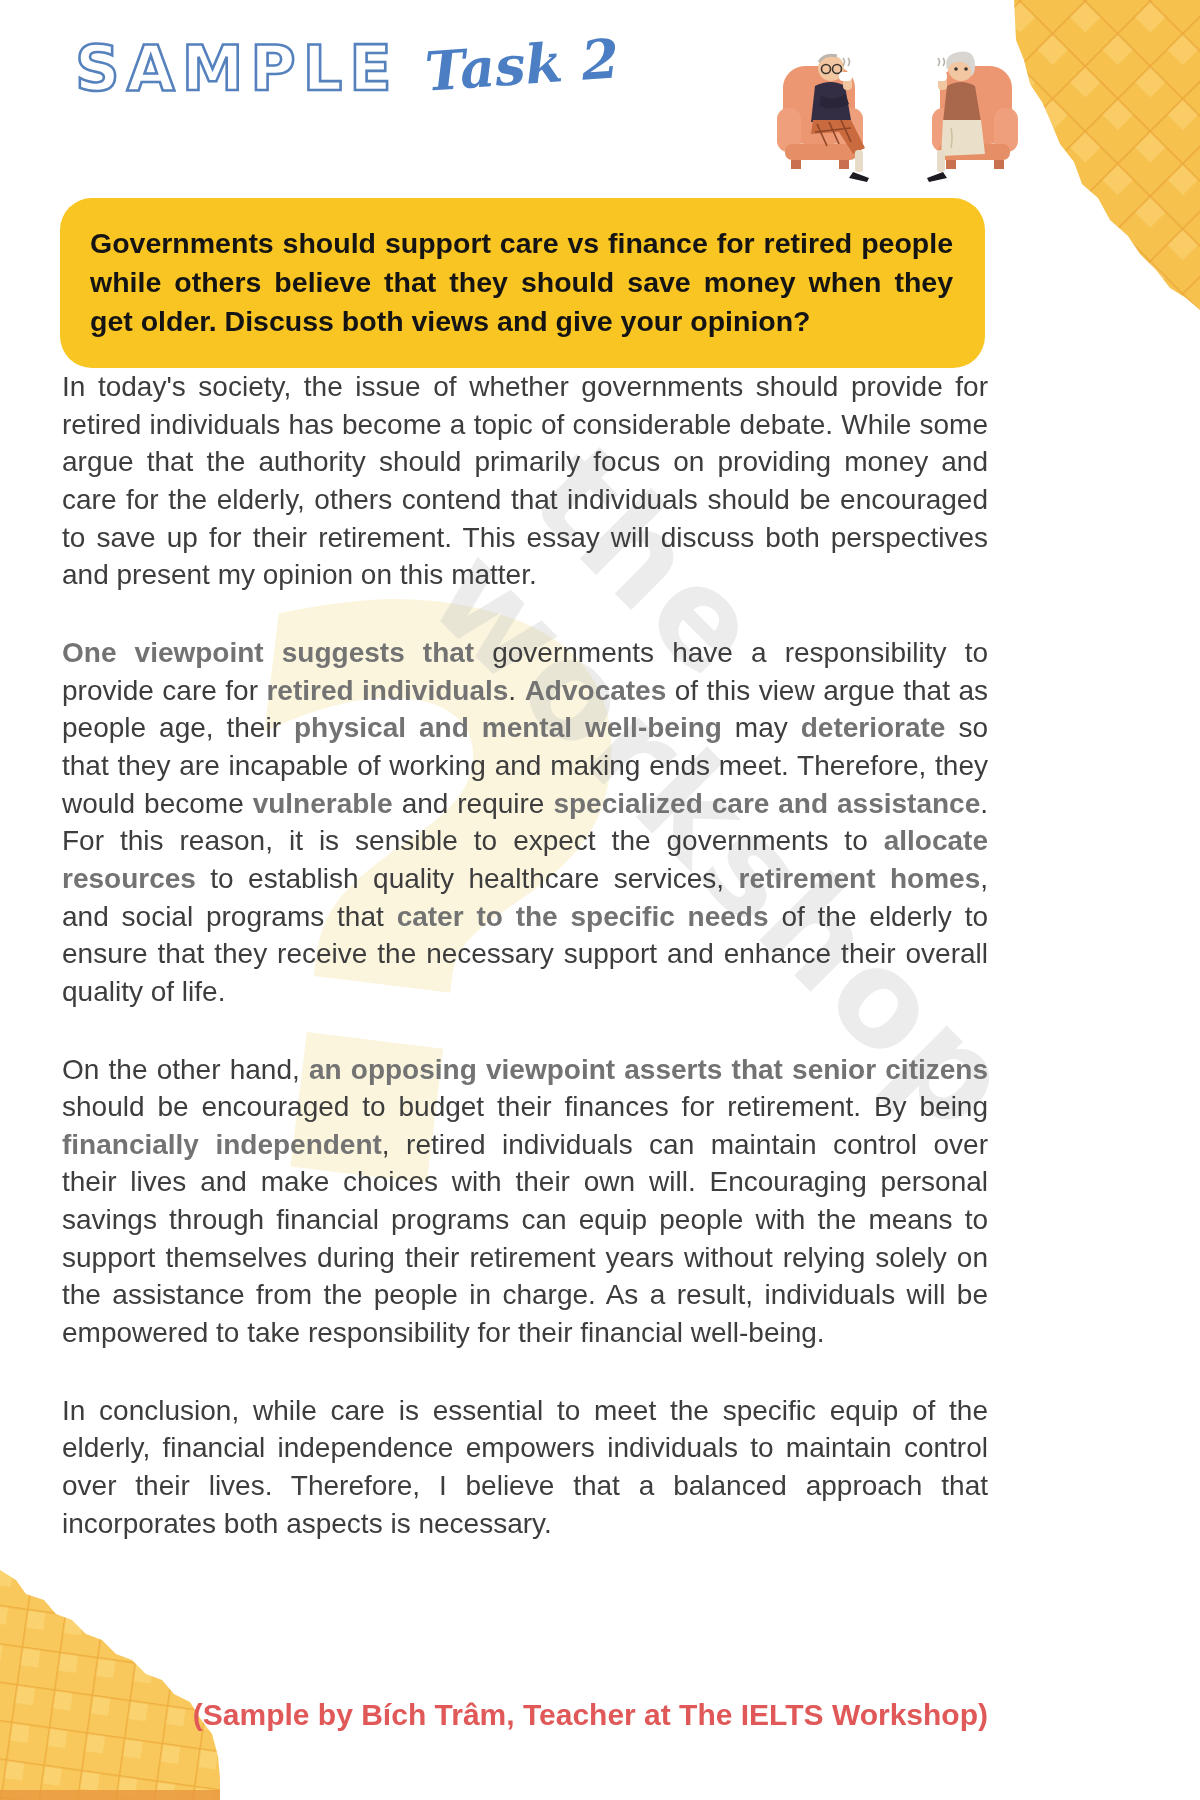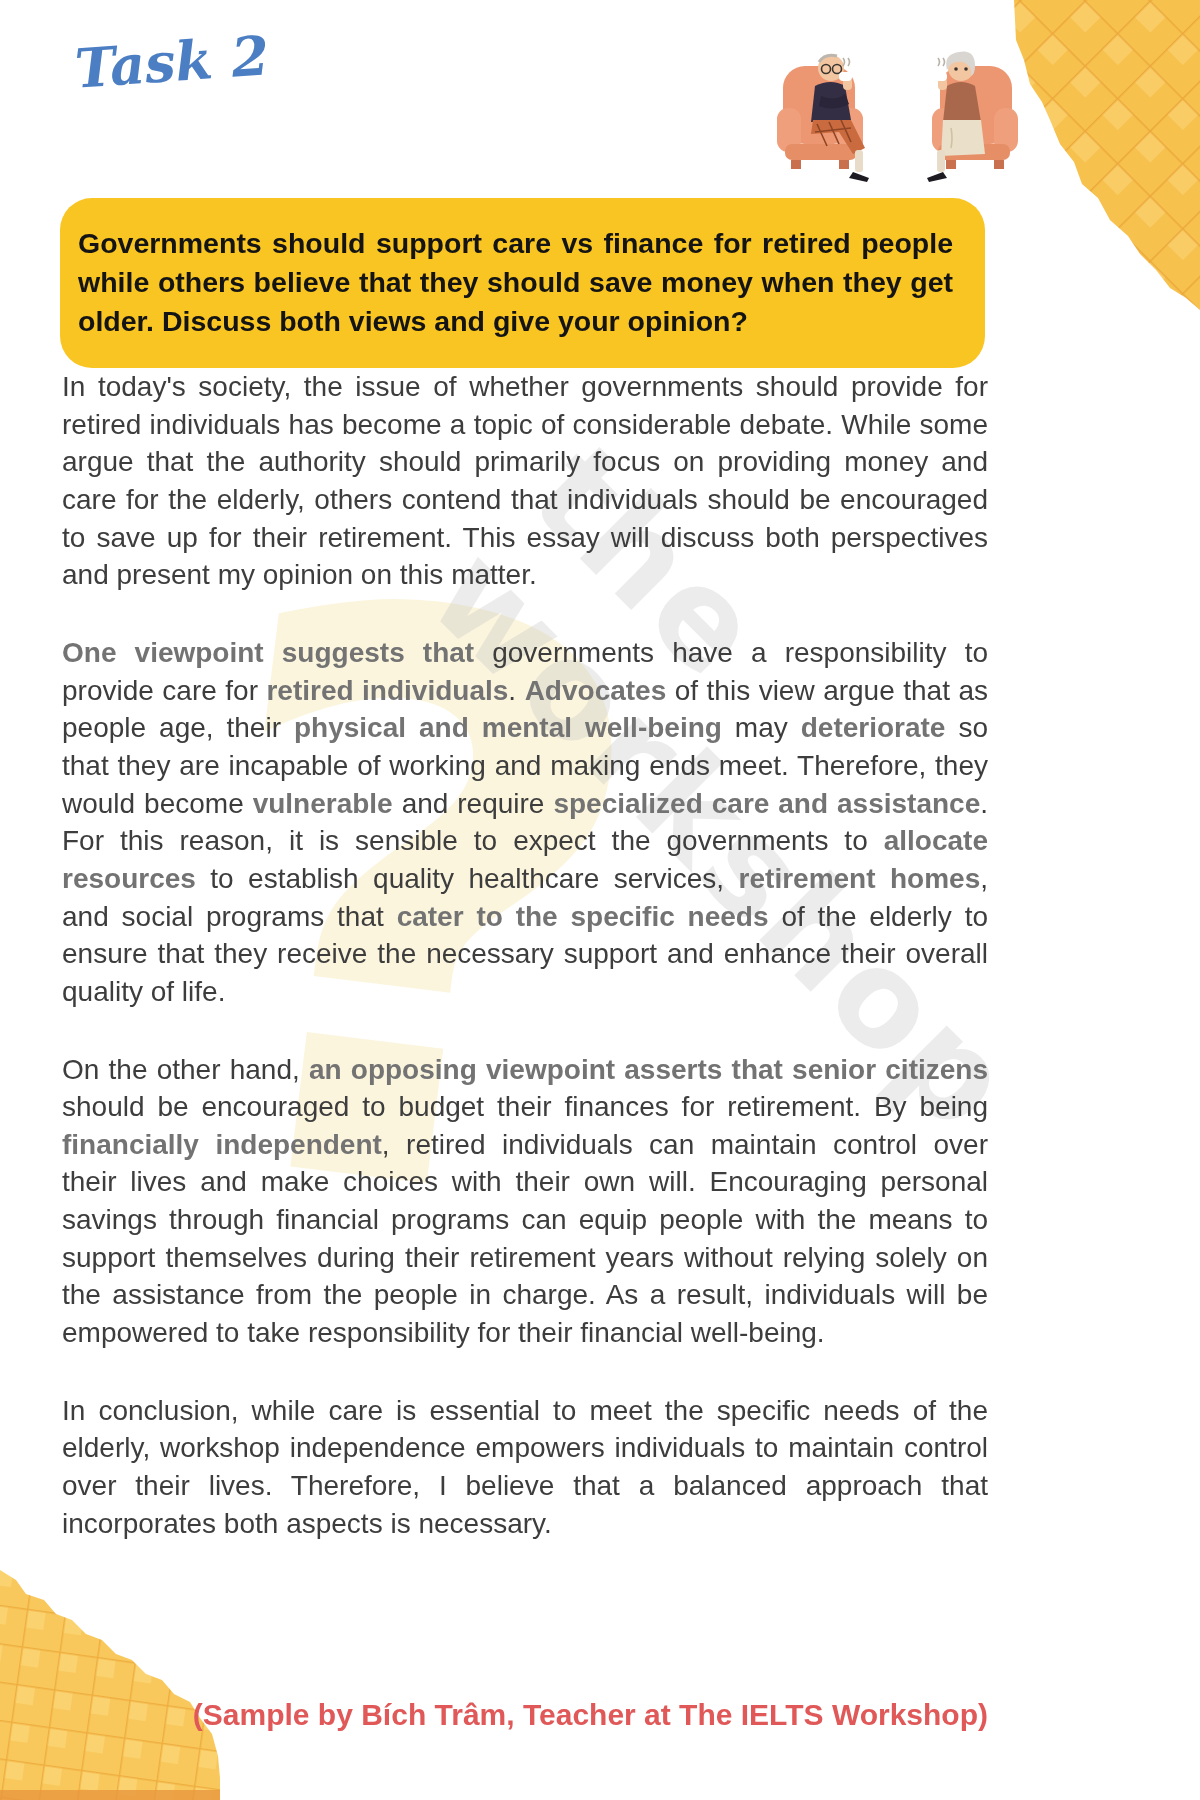--- a/index.html
+++ b/index.html
@@ -36,21 +36,21 @@
     color:#4b7ec2;transform:rotate(-4deg);
     padding-bottom:4px;
   }
 
   .illustration{position:absolute;left:775px;top:38px;width:245px;height:155px;z-index:4;}
 
   
   .question-box{
     position:absolute;left:60px;top:198px;width:925px;z-index:4;
     background:#f9c522;border-radius:32px;
-    padding:26px 32px 28px 18px;box-sizing:border-box;
+    padding:26px 32px 28px 30px;box-sizing:border-box;
     font-weight:700;font-size:28.5px;line-height:1.36;
     color:#141414;text-align:justify;
   }
 
   
   .essay{
     position:absolute;left:62px;top:352px;width:926px;z-index:4;
     font-size:28px;line-height:1.345;color:#3d3d3d;
     text-align:justify;
   }
@@ -112,20 +112,21 @@
   </svg>
 
   <div class="wm-question">?</div>
   <div class="wm-brand">
     <div>the</div>
     <div>workshop</div>
   </div>
 
   <div class="header">
     <div class="title-row">
+      <div class="title-outline">SAMPLE</div>
       <div class="title-task">Task 2</div>
     </div>
   </div>
 
   <svg class="illustration" viewBox="0 0 245 155" aria-hidden="true">
 
     <g>
       <rect x="8" y="28" width="72" height="78" rx="22" fill="#ec9772"></rect>
       <rect x="2" y="70" width="24" height="44" rx="11" fill="#ef9f7c"></rect>
       <rect x="62" y="70" width="26" height="44" rx="11" fill="#ef9f7c"></rect>
@@ -174,18 +175,18 @@
       <path d="M168,134 l-16,6 2,4 18,-4 z" fill="#1d1a22"></path>
     </g>
   </svg>
 
   <div class="question-box">Governments should support care vs finance for retired people while others believe that they should save money when they get older. Discuss both views and give your opinion?</div>
 
   <div class="essay">
       <p><span>In today's society, the issue of whether governments should provide for retired individuals has become a topic of considerable debate. While some argue that the authority should primarily focus on providing money and care for the elderly, others contend that individuals should be encouraged to save up for their retirement. This essay will discuss both perspectives and present my opinion on this matter.</span></p>
       <p><span class="b">One viewpoint suggests that</span><span> governments have a responsibility to provide care for </span><span class="b">retired individuals</span><span>. </span><span class="b">Advocates</span><span> of this view argue that as people age, their </span><span class="b">physical and mental well-being</span><span> may </span><span class="b">deteriorate</span><span> so that they are incapable of working and making ends meet. Therefore, they would become </span><span class="b">vulnerable</span><span> and require </span><span class="b">specialized care and assistance</span><span>. For this reason, it is sensible to expect the governments to </span><span class="b">allocate resources</span><span> to establish quality healthcare services, </span><span class="b">retirement homes</span><span>, and social programs that </span><span class="b">cater to the specific needs</span><span> of the elderly to ensure that they receive the necessary support and enhance their overall quality of life.</span></p>
       <p><span>On the other hand, </span><span class="b">an opposing viewpoint asserts that senior citizens</span><span> should be encouraged to budget their finances for retirement. By being </span><span class="b">financially independent</span><span>, retired individuals can maintain control over their lives and make choices with their own will. Encouraging personal savings through financial programs can equip people with the means to support themselves during their retirement years without relying solely on the assistance from the people in charge. As a result, individuals will be empowered to take responsibility for their financial well-being.</span></p>
-      <p><span>In conclusion, while care is essential to meet the specific needs of the elderly, workshop independence empowers individuals to maintain control over their lives. Therefore, I believe that a balanced approach that incorporates both aspects is necessary.</span></p>
+      <p><span>In conclusion, while care is essential to meet the specific equip of the elderly, financial independence empowers individuals to maintain control over their lives. Therefore, I believe that a balanced approach that incorporates both aspects is necessary.</span></p>
     </div>
 
   <div class="credit">(Sample by Bích Trâm, Teacher at The IELTS Workshop)</div>
 
 </div>
 
 </body></html>

